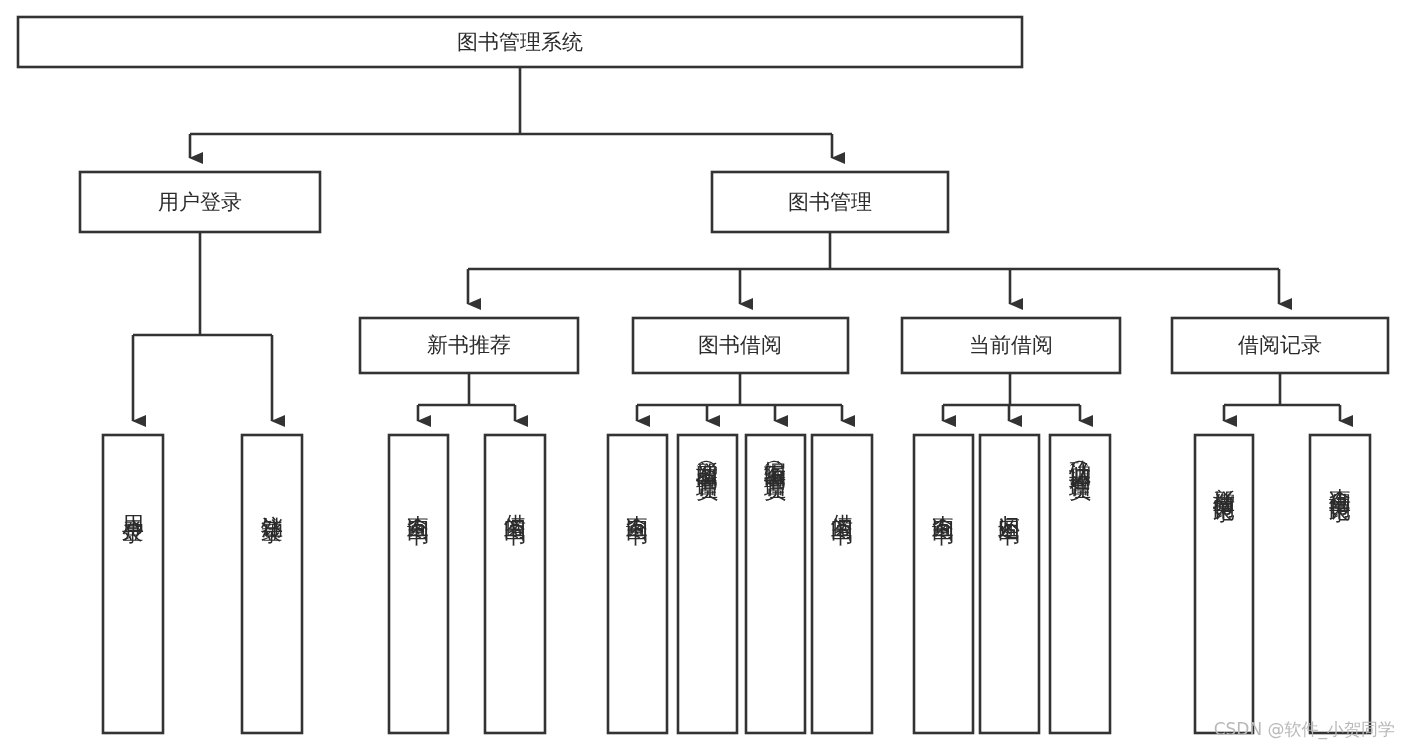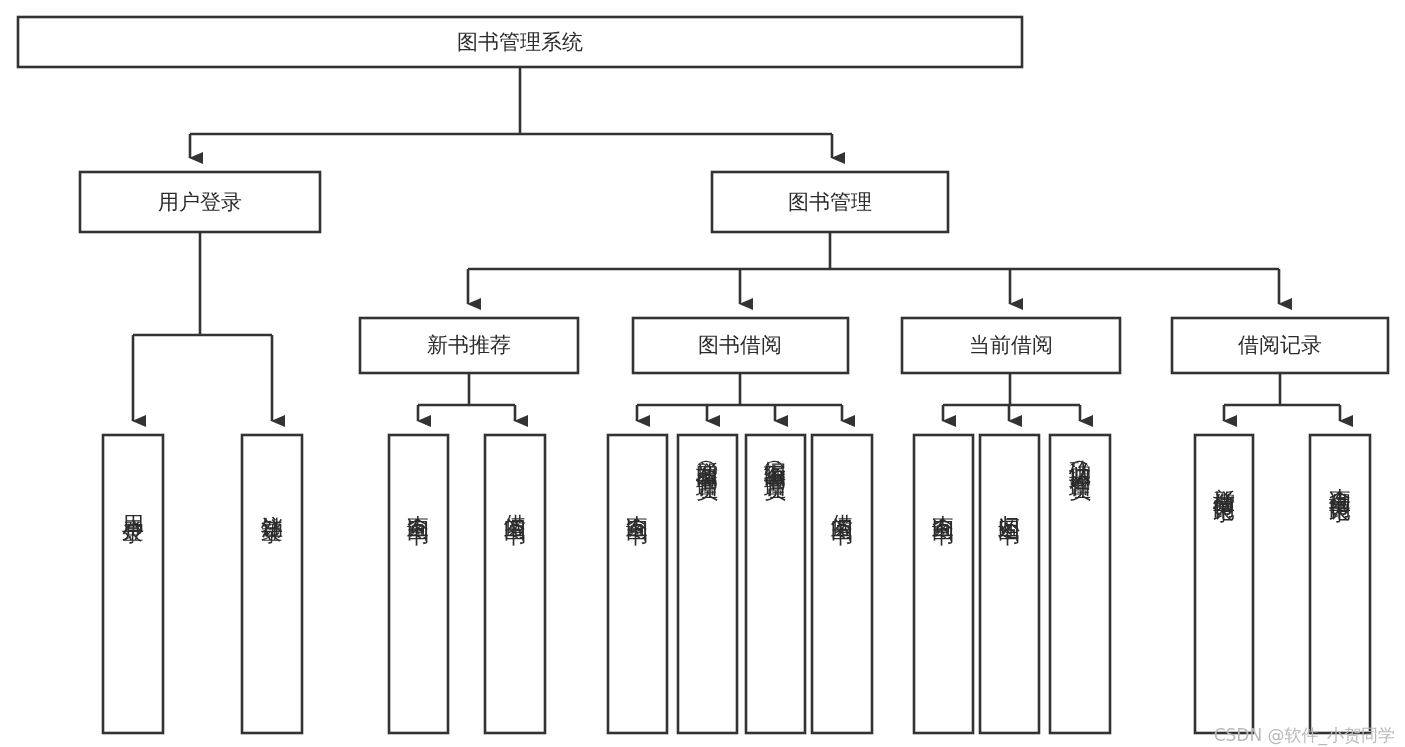--- a/index.html
+++ b/index.html
@@ -45,21 +45,21 @@
   .node-label-h {
     font-family: "DejaVu Sans", "Liberation Sans", sans-serif;
     font-size: 21px;
     fill: #2b2b2b;
     text-anchor: middle;
     dominant-baseline: middle;
   }
   .watermark {
     position: absolute;
     right: 10px;
-    bottom: 0;
+    bottom: 6px;
     font-family: "DejaVu Sans", "Liberation Sans", sans-serif;
     font-size: 17px;
     color: #b9b9b9;
     white-space: nowrap;
     pointer-events: none;
   }
 </style>
 </head>
 <body>
 

